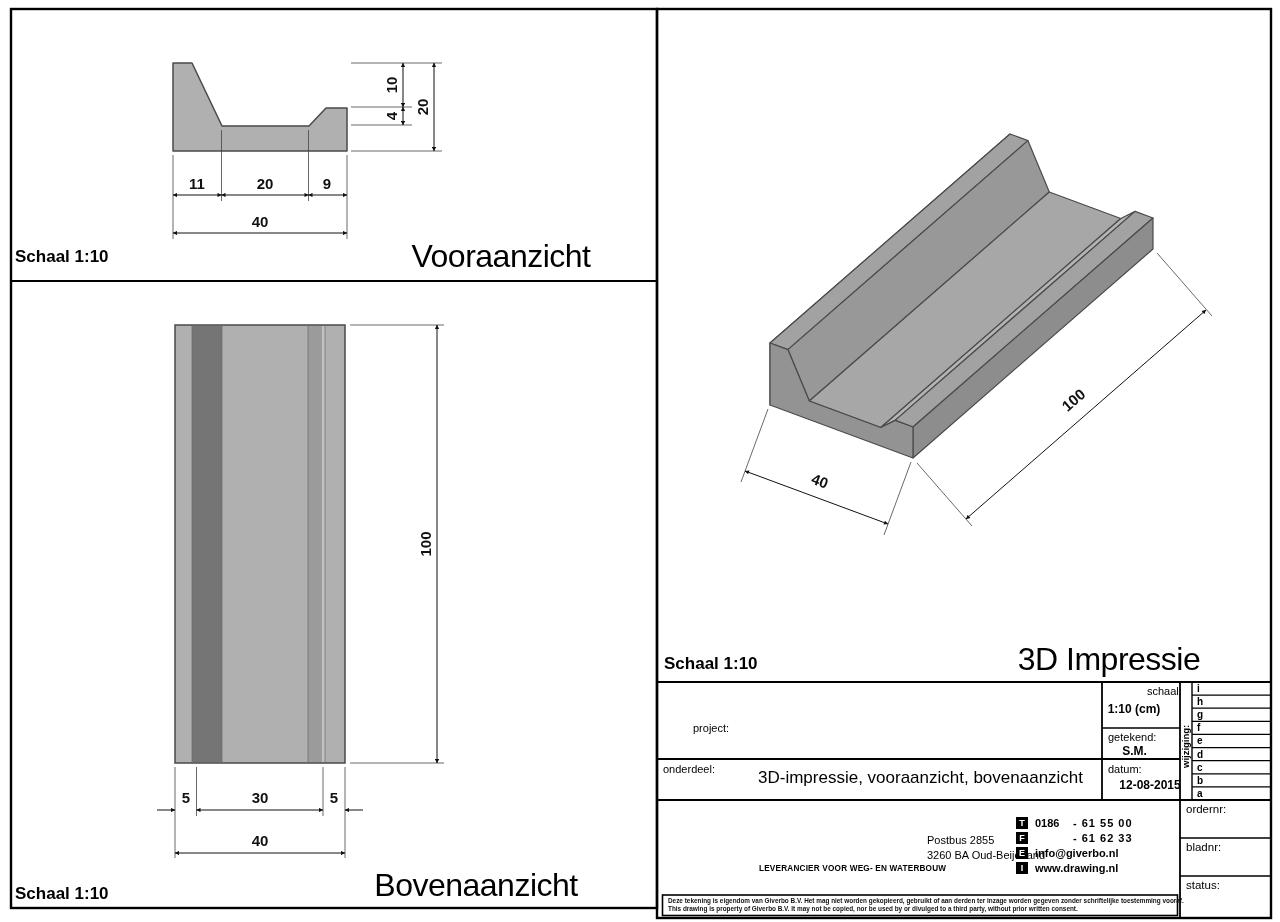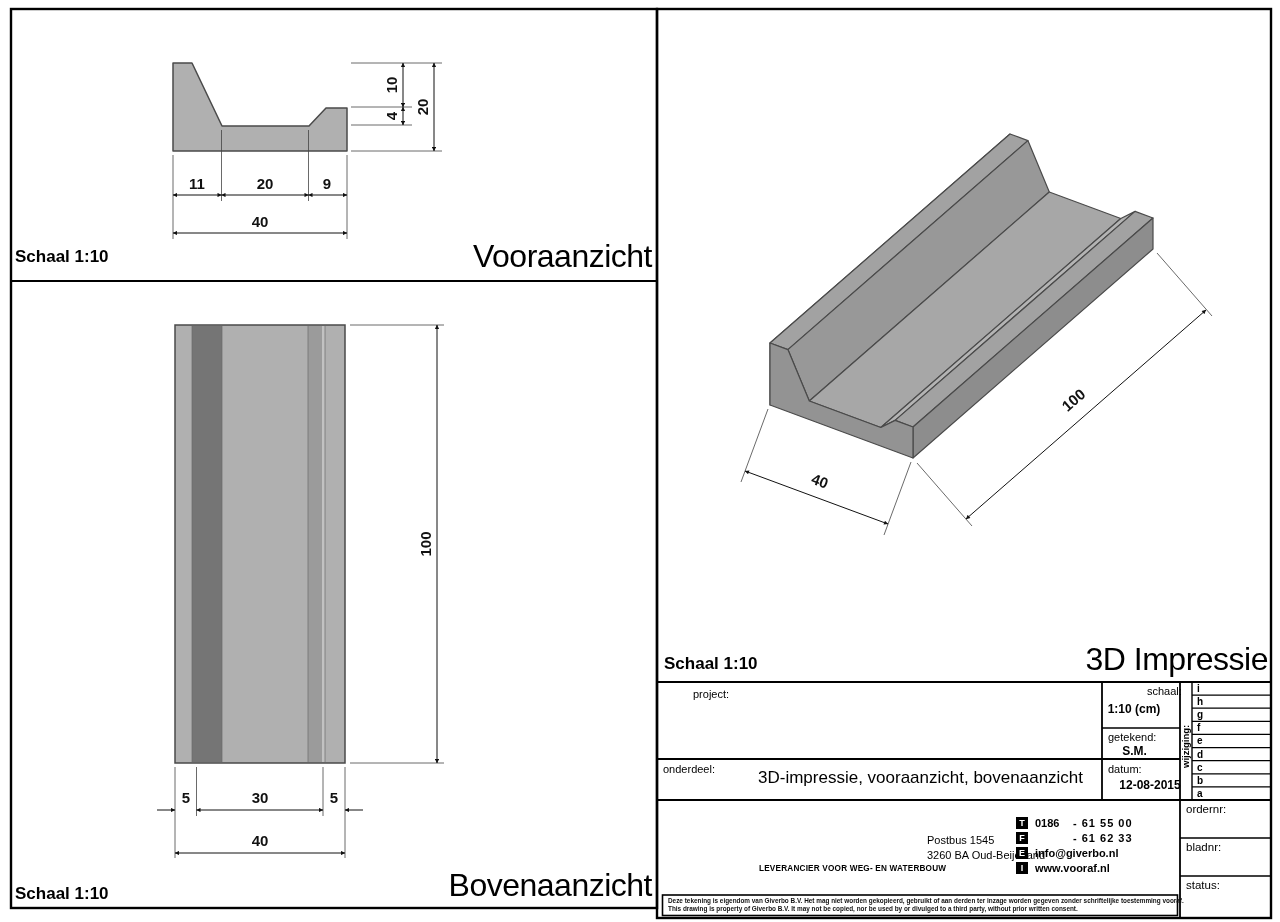--- a/index.html
+++ b/index.html
@@ -1,21 +1,21 @@
 <!DOCTYPE html>
 <html><head>
 <meta charset="utf-8">
 <style>
   html,body{margin:0;padding:0;background:#fff;}
   #sheet{position:relative;width:1280px;height:922px;background:#fff;overflow:hidden;
          font-family:"Liberation Sans",sans-serif;color:#000;}
   #linework{position:absolute;left:0;top:0;z-index:1;}
   .txt{position:absolute;z-index:2;white-space:nowrap;}
   .scale-label{font-size:17px;font-weight:700;}
-  .view-title{font-size:32px;font-weight:400;letter-spacing:-0.5px;text-align:right;}
+  .view-title{font-size:32px;font-weight:400;letter-spacing:-0.5px;text-align:center;}
   .tb-label{font-size:11px;font-weight:400;}
   .tb-value{font-size:12px;font-weight:700;text-align:center;}
   .big-project{font-size:23px;font-weight:400;}
   .onderdeel-val{font-size:17px;font-weight:400;}
   .rev-col{position:absolute;left:1193px;top:682px;width:78px;height:118px;z-index:2;
            display:flex;flex-direction:column;}
   .rev-cell{height:13.11px;line-height:13px;padding-left:4px;font-size:10px;font-weight:700;}
   .wijz{position:absolute;left:1179px;top:690px;width:13px;height:112px;z-index:2;
         writing-mode:vertical-rl;transform:rotate(180deg);font-size:9.5px;font-weight:700;
         display:flex;align-items:center;justify-content:center;}
@@ -182,21 +182,21 @@
 
 <div class="txt scale-label" style="left:15px;top:247px;">Schaal 1:10</div>
 <div class="txt view-title" style="left:350px;top:238px;width:302px;">Vooraanzicht</div>
 
 <div class="txt scale-label" style="left:15px;top:884px;">Schaal 1:10</div>
 <div class="txt view-title" style="left:300px;top:867px;width:352px;">Bovenaanzicht</div>
 
 <div class="txt scale-label" style="left:664px;top:654px;">Schaal 1:10</div>
 <div class="txt view-title" style="left:950px;top:641px;width:318px;">3D Impressie</div>
 
-<div class="txt tb-label" style="left:663px;top:688px;padding-left:30px;">project:</div>
+<div class="txt tb-label" style="left:663px;top:722px;padding-left:30px;">project:</div>
 
 <div class="txt tb-label" style="left:663px;top:763px;">onderdeel:</div>
 <div class="txt onderdeel-val" style="left:758px;top:768px;">3D-impressie, vooraanzicht, bovenaanzicht</div>
 
 <div class="txt tb-label" style="left:1147px;top:685px;">schaal:</div>
 <div class="txt tb-value" style="left:1097px;top:702px;width:74px;">1:10 (cm)</div>
 
 <div class="txt tb-label" style="left:1108px;top:731px;">getekend:</div>
 <div class="txt tb-value" style="left:1104px;top:744px;width:61px;">S.M.</div>
 
@@ -215,40 +215,40 @@
   <div class="rev-cell">c</div>
   <div class="rev-cell">b</div>
   <div class="rev-cell">a</div>
 </div>
 
 <div class="txt right-lab" style="left:1186px;top:803px;">ordernr:</div>
 <div class="txt right-lab" style="left:1186px;top:841px;">bladnr:</div>
 <div class="txt right-lab" style="left:1186px;top:879px;">status:</div>
 
 <div class="txt tagline" style="left:759px;top:864px;">LEVERANCIER VOOR WEG- EN WATERBOUW</div>
-<div class="txt addr" style="left:927px;top:833px;">Postbus 1545</div>
+<div class="txt addr" style="left:927px;top:833px;">Postbus 2855</div>
 <div class="txt addr" style="left:927px;top:848px;">3260 BA Oud-Beijerland</div>
 
 <div class="contact-row" style="left:1016px;top:816px;">
   <span class="cicon">T</span>
   <span class="carea">0186</span>
   <span class="cnum">- 61 55 00</span>
 </div>
 <div class="contact-row" style="left:1016px;top:831px;">
   <span class="cicon">F</span>
   <span class="carea"></span>
   <span class="cnum">- 61 62 33</span>
 </div>
 <div class="contact-row" style="left:1016px;top:846px;">
   <span class="cicon">E</span>
   <span class="cval">info@giverbo.nl</span>
 </div>
 <div class="contact-row" style="left:1016px;top:861px;">
   <span class="cicon">I</span>
-  <span class="cval">www.vooraf.nl</span>
+  <span class="cval">www.drawing.nl</span>
 </div>
 
 <div class="txt disclaimer" style="left:668px;top:897px;">
   <div>Deze tekening is eigendom van Giverbo B.V. Het mag niet worden gekopieerd, gebruikt of aan derden ter inzage worden gegeven zonder schriftelijke toestemming vooraf.</div>
   <div>This drawing is property of Giverbo B.V. It may not be copied, nor be used by or divulged to a third party, without prior written consent.</div>
 </div>
 
 </div>
 
 </body></html>

